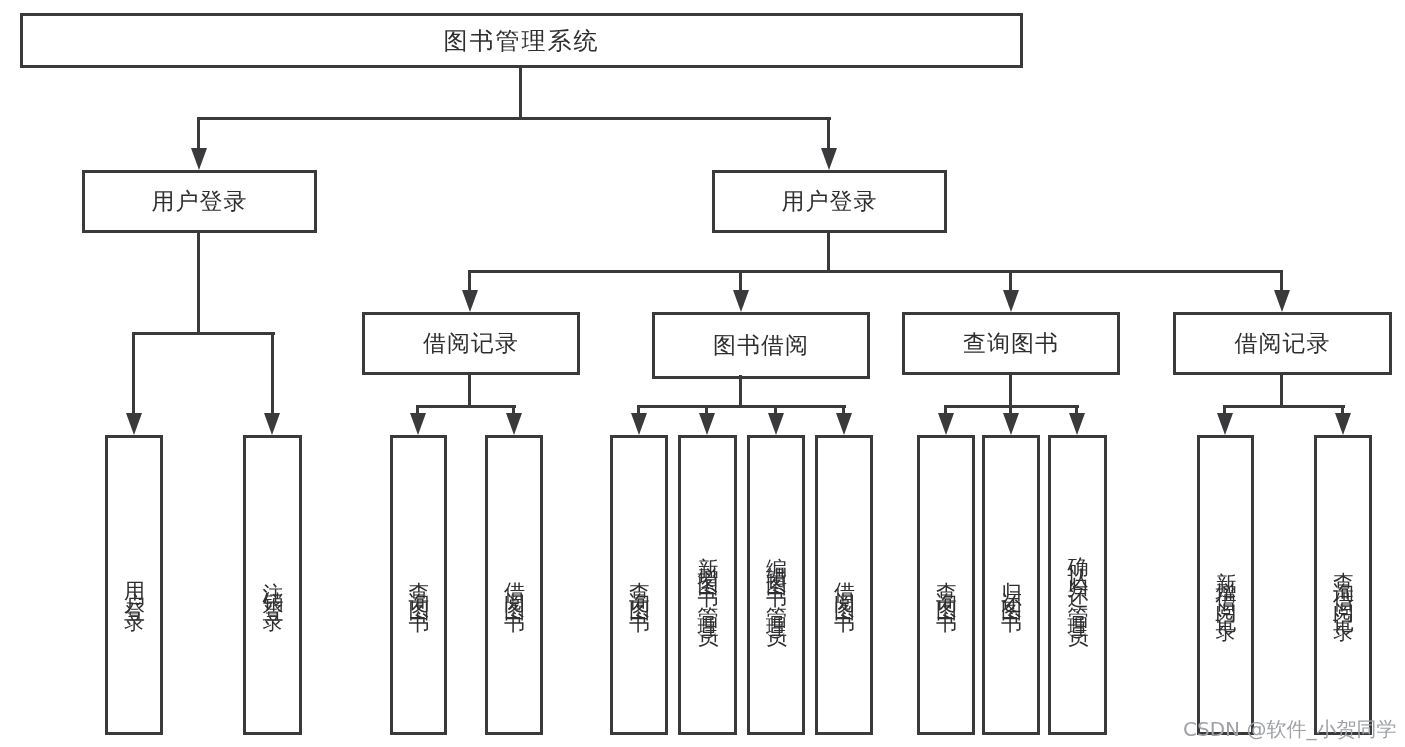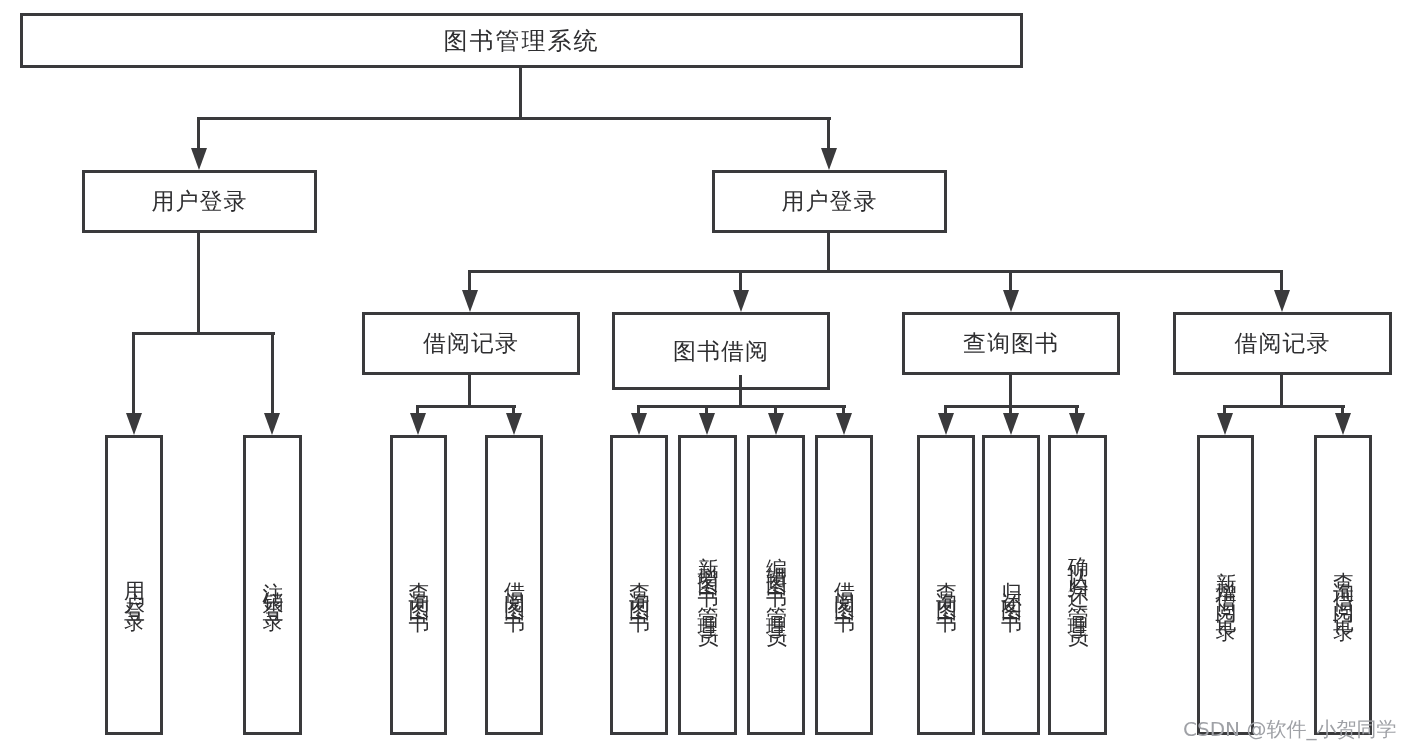--- a/index.html
+++ b/index.html
@@ -76,21 +76,21 @@
   <div class="vl" style="left:468px;top:270px;height:22px"></div>
   <div class="vl" style="left:739px;top:270px;height:22px"></div>
   <div class="vl" style="left:1009px;top:270px;height:22px"></div>
   <div class="vl" style="left:1280px;top:270px;height:22px"></div>
   <div class="arrow" style="left:462px;top:290px"></div>
   <div class="arrow" style="left:733px;top:290px"></div>
   <div class="arrow" style="left:1003px;top:290px"></div>
   <div class="arrow" style="left:1274px;top:290px"></div>
 
   <div class="box h" style="left:362px;top:312px;width:218px;height:63px">借阅记录</div>
-  <div class="box h" style="left:612px;top:312px;width:218px;height:78px">图书借阅</div>
+  <div class="box h" style="left:652px;top:312px;width:218px;height:67px">图书借阅</div>
   <div class="box h" style="left:902px;top:312px;width:218px;height:63px">查询图书</div>
   <div class="box h" style="left:1173px;top:312px;width:219px;height:63px">借阅记录</div>
 
   <div class="vl" style="left:468px;top:375px;height:33px"></div>
   <div class="hl" style="left:416px;top:405px;width:100px"></div>
   <div class="vl" style="left:416px;top:405px;height:12px"></div>
   <div class="vl" style="left:512px;top:405px;height:12px"></div>
   <div class="arrow" style="left:410px;top:413px"></div>
   <div class="arrow" style="left:506px;top:413px"></div>
 

